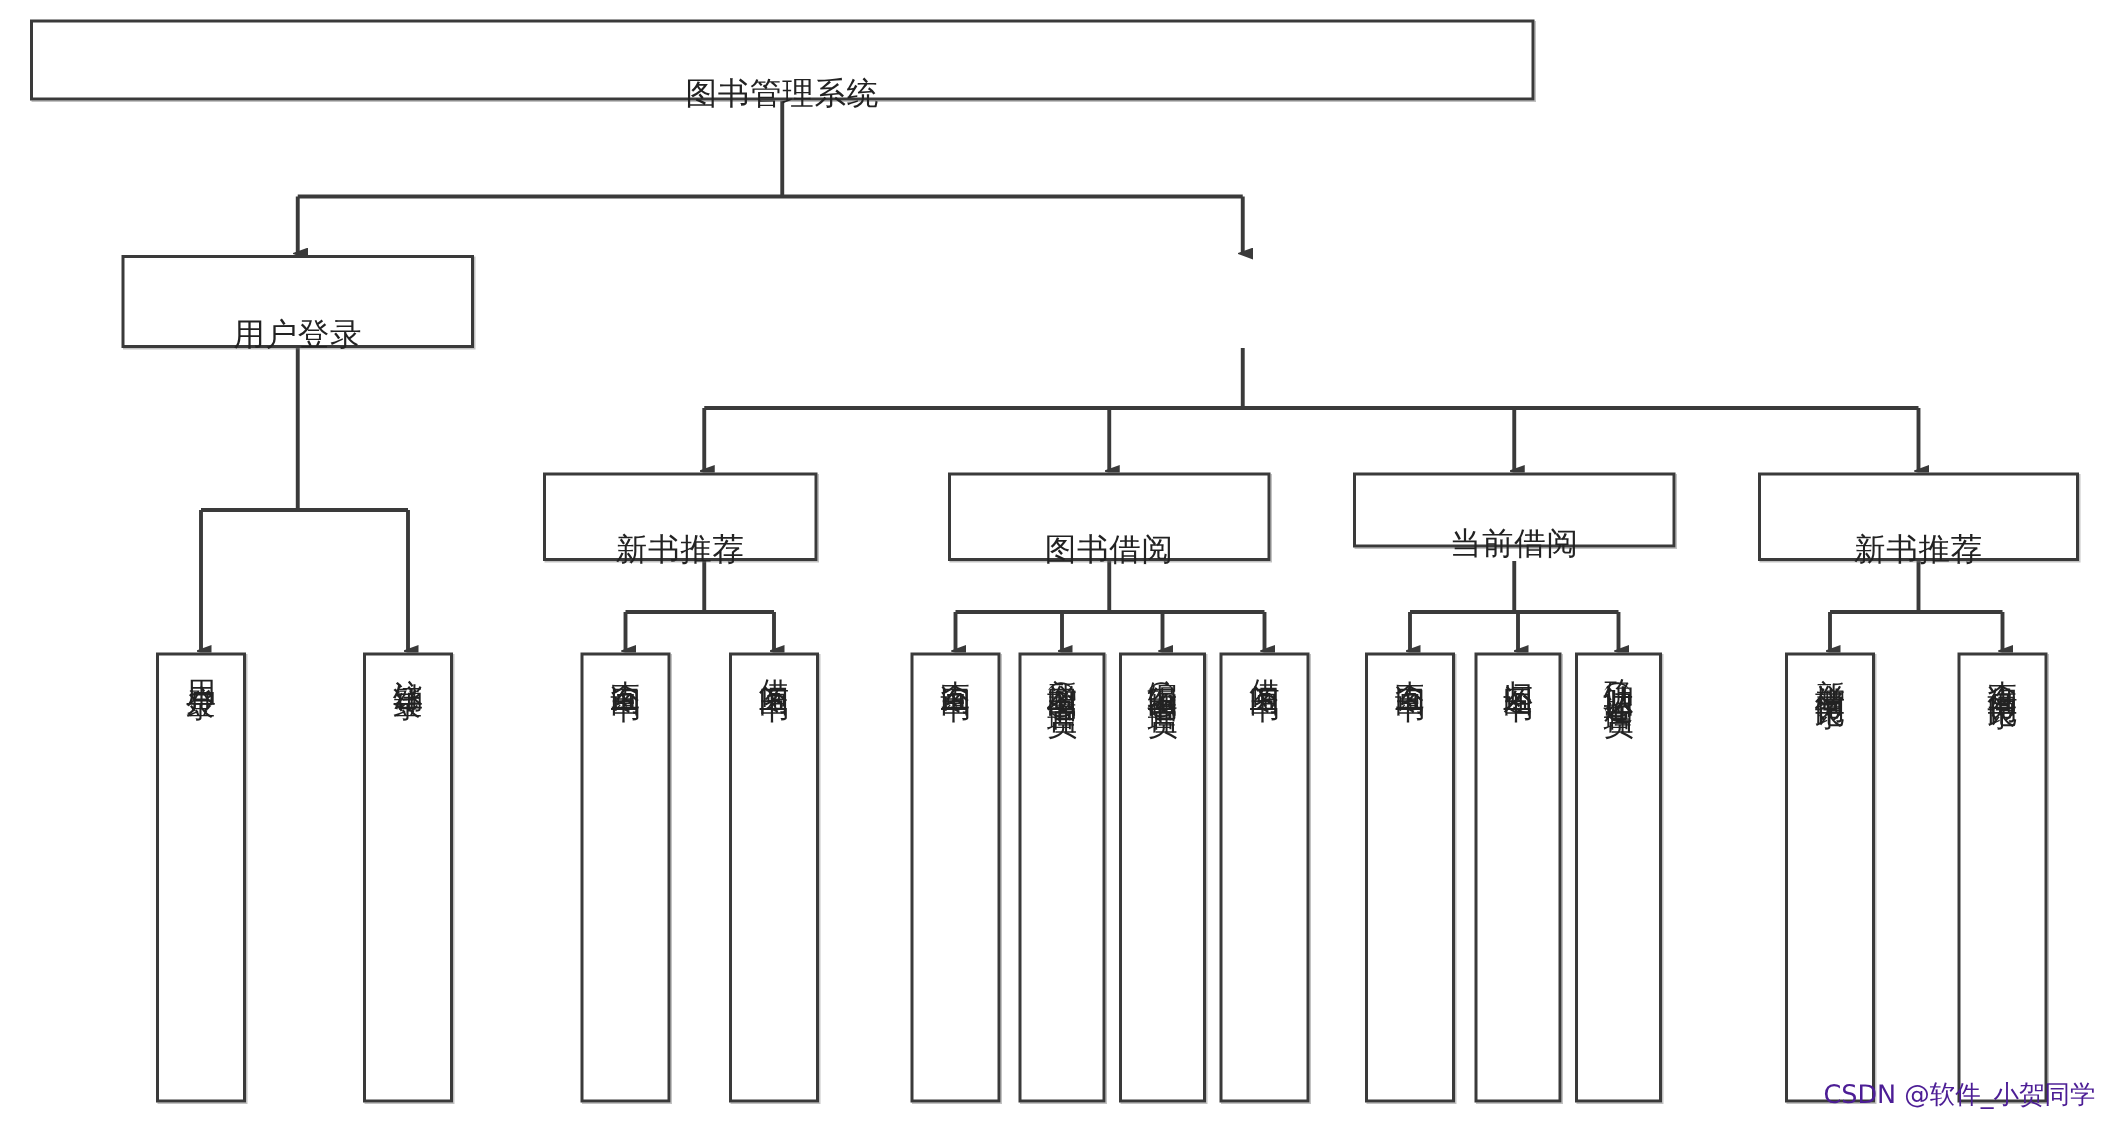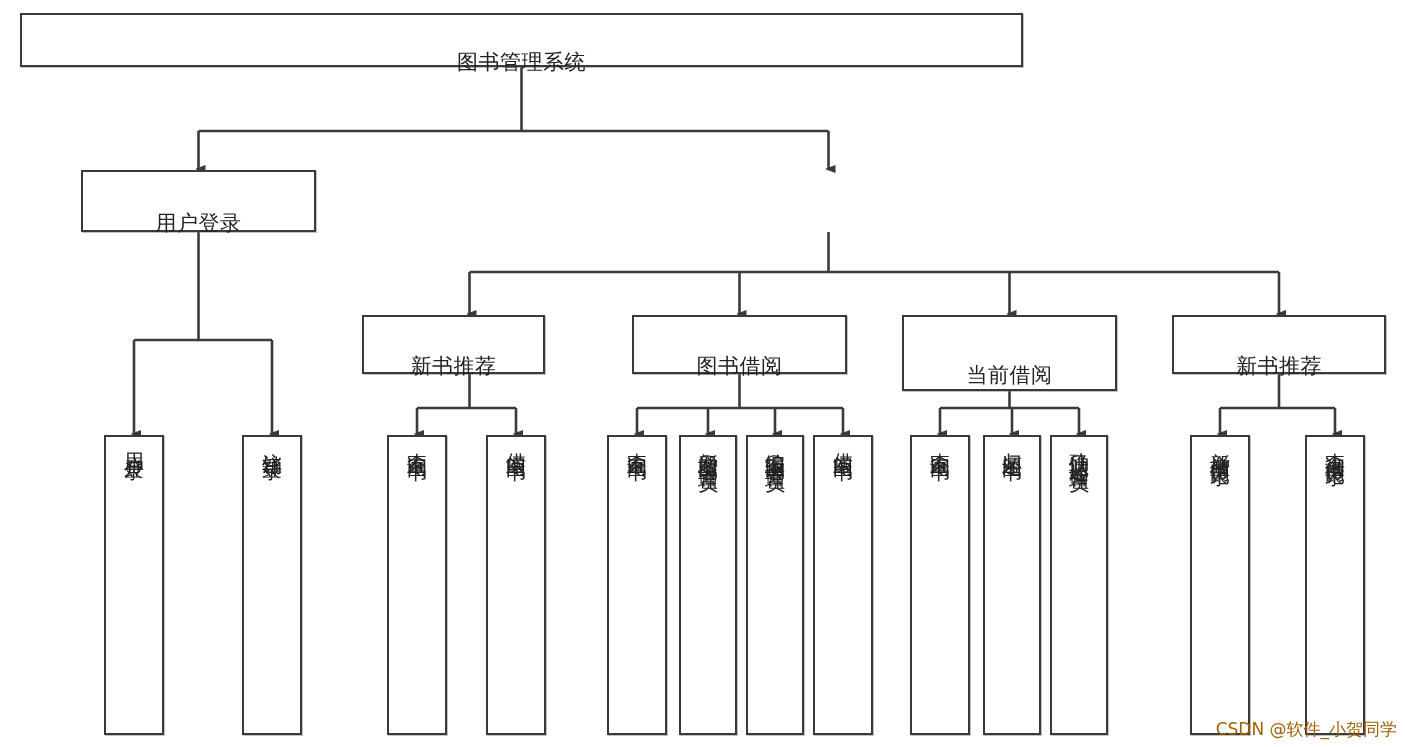--- a/index.html
+++ b/index.html
@@ -61,21 +61,21 @@
     line-height: 1.45;
     letter-spacing: 3px;
     white-space: nowrap;
     display: block;
   }
   .watermark {
     position: absolute;
     right: 8px;
     bottom: 6px;
     font-size: 17px;
-    color: #a16207;
+    color: #4c1d95;
     white-space: nowrap;
     user-select: none;
   }
 </style>
 </head>
 <body>
 
 <div id="diagram-root">
 
   <svg class="tree-svg" viewBox="0 0 1405 747" xmlns="http://www.w3.org/2000/svg">
@@ -128,21 +128,21 @@
   <div class="node-box horizontal" id="node-l1-0" style="left: 81px; top: 170px; width: 235px; height: 62px;">
     <span class="node-label">用户登录</span>
   </div>
 
   <div class="node-box horizontal" id="node-l2-0" style="left: 362px; top: 315px; width: 183px; height: 59px;">
     <span class="node-label">新书推荐</span>
   </div>
   <div class="node-box horizontal" id="node-l2-1" style="left: 632px; top: 315px; width: 215px; height: 59px;">
     <span class="node-label">图书借阅</span>
   </div>
-  <div class="node-box horizontal" id="node-l2-2" style="left: 902px; top: 315px; width: 215px; height: 76px;">
+  <div class="node-box horizontal" id="node-l2-2" style="left: 902px; top: 315px; width: 215px; height: 50px;">
     <span class="node-label">当前借阅</span>
   </div>
   <div class="node-box horizontal" id="node-l2-3" style="left: 1172px; top: 315px; width: 214px; height: 59px;">
     <span class="node-label">新书推荐</span>
   </div>
 
   <div class="node-box vertical" id="node-leaf-0" style="left: 104px; top: 435px; width: 60px; height: 300px;">
     <span class="node-label">用户登录</span>
   </div>
   <div class="node-box vertical" id="node-leaf-1" style="left: 242px; top: 435px; width: 60px; height: 300px;">

